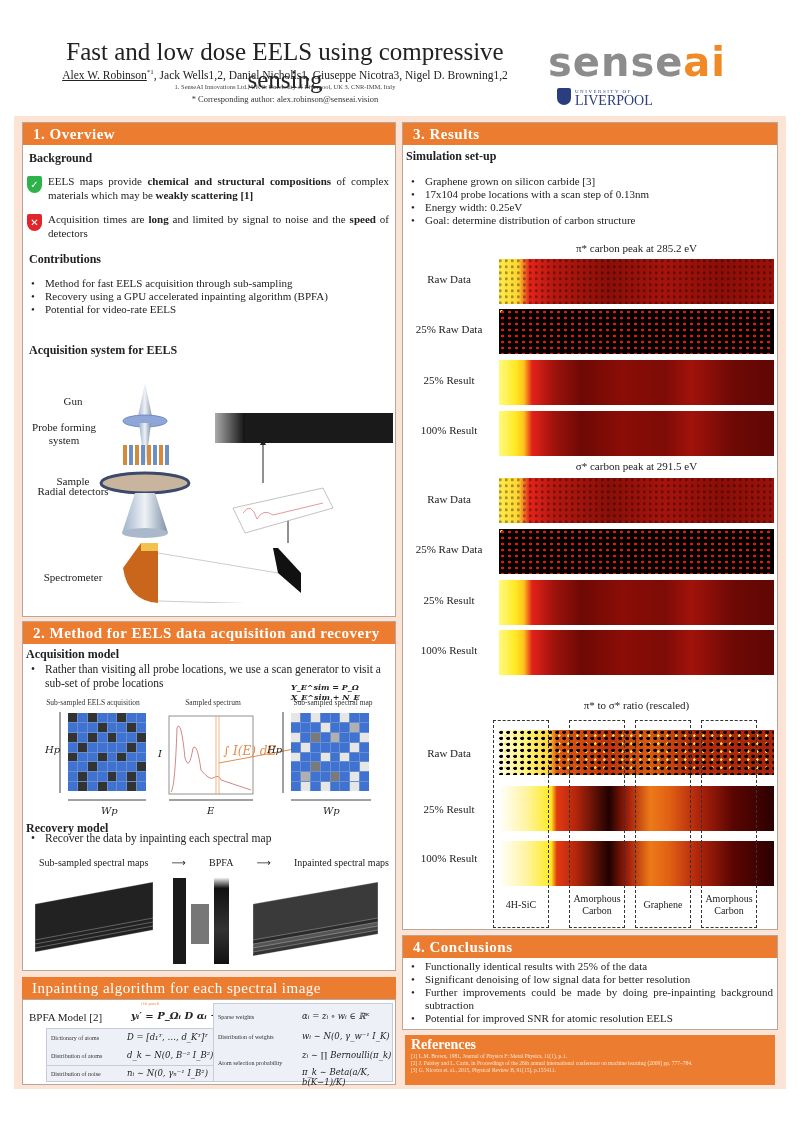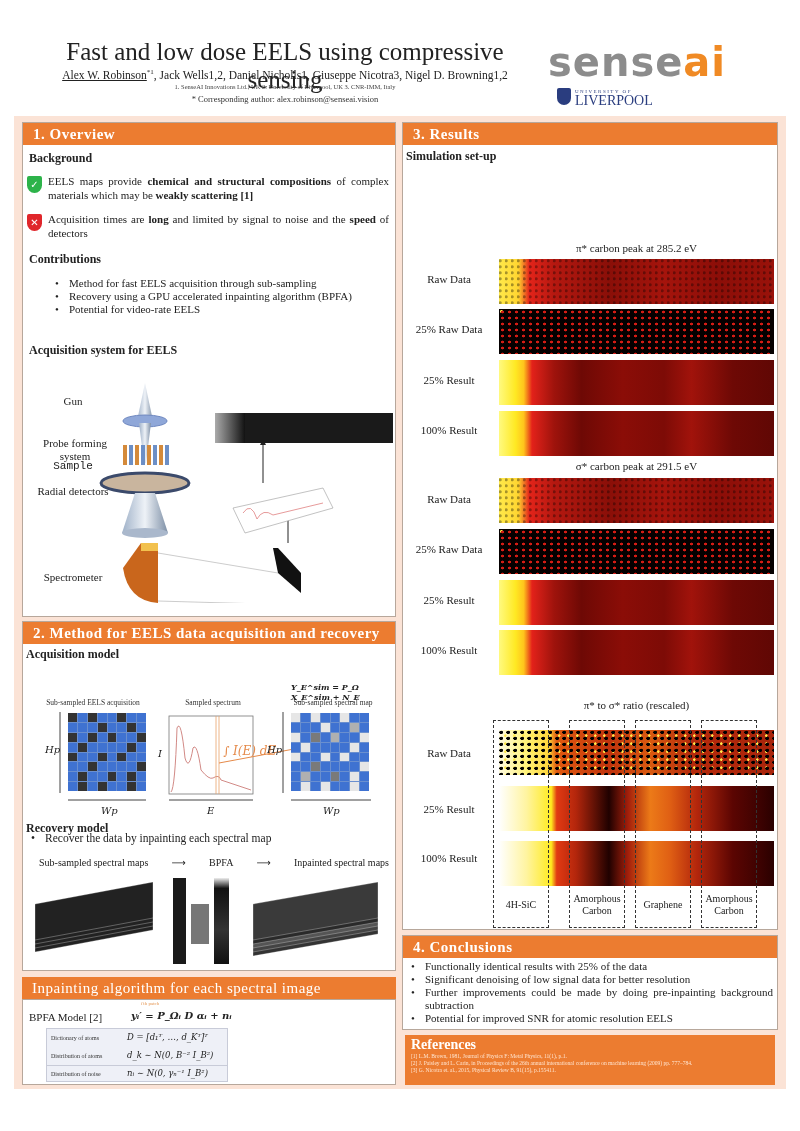--- a/index.html
+++ b/index.html
@@ -105,31 +105,31 @@
   <div class="sub">Background</div>
   <div class="bg-row">
     <div class="icon icon-green">✓</div>
     <div class="para"><span>EELS maps provide </span><b>chemical and structural compositions</b><span> of complex materials which may be </span><b>weakly scattering [1]</b></div>
   </div>
   <div class="bg-row" style="margin-top:10px;">
     <div class="icon icon-red">✕</div>
     <div class="para"><span>Acquisition times are </span><b>long</b><span> and limited by signal to noise and the </span><b>speed</b><span> of detectors</span></div>
   </div>
   <div class="sub" style="margin-top:12px;">Contributions</div>
-  <ul class="bl" style="margin-top:10px;padding-left:24px;">
+  <ul class="bl" style="margin-top:10px;">
     <li>Method for fast EELS acquisition through sub-sampling</li>
     <li>Recovery using a GPU accelerated inpainting algorithm (BPFA)</li>
     <li>Potential for video-rate EELS</li>
   </ul>
   <div class="sub" style="margin-top:27px;">Acquisition system for EELS</div>
 
   <div class="stem">
     <div class="stem-label" style="left:10px;top:22px;">Gun</div>
-    <div class="stem-label" style="left:12px;top:48px;width:80px;margin-top:16px;">Probe forming system</div>
-    <div class="stem-label" style="left:10px;top:87px;font-family:Liberation Mono, monospace;">Sample</div>
+    <div class="stem-label" style="left:1px;top:48px;width:80px;">Probe forming system</div>
+    <div class="stem-label" style="left:10px;top:102px;">Sample</div>
     <div class="stem-label" style="left:10px;top:112px;width:80px;">Radial detectors</div>
     <div class="stem-label" style="left:10px;top:198px;">Spectrometer</div>
     <svg width="378" height="230" style="position:absolute;left:0;top:0;">
       <defs>
         <linearGradient id="metal" x1="0" x2="1">
             <stop offset="0" stop-color="#9fb1c8"></stop>
             <stop offset="0.5" stop-color="#eef2f7"></stop>
             <stop offset="1" stop-color="#7d8fa6"></stop>
           </linearGradient>
         <linearGradient id="dark" x1="0" x2="1">
@@ -166,20 +166,23 @@
       <polygon points="237,72 243,72 240,66" fill="#222"></polygon>
       <rect x="192" y="40" width="178" height="30" fill="#1a1a1a"></rect>
       <rect x="192" y="40" width="30" height="30" fill="url(#dark)" opacity="0.9"></rect>
     </svg>
   </div>
 </div>
 
 <div class="section" style="left:22px;top:621px;width:374px;height:350px;">
   <div class="sec-head">2. Method for EELS data acquisition and recovery</div>
   <div class="sub" style="margin-top:3px;margin-left:3px;">Acquisition model</div>
+  <ul class="bl" style="font-size:11.5px;line-height:14px;">
+    <li style="padding-right:6px;">Rather than visiting all probe locations, we use a scan generator to visit a sub-set of probe locations</li>
+  </ul>
   <div class="math" style="position:absolute;left:268px;top:60px;font-size:8px;font-weight:bold;">Y_E^sim = P_Ω X_E^sim + N_E</div>
   <div class="fig-cap" style="left:10px;top:76px;width:120px;">Sub-sampled EELS acquisition</div>
   <div class="fig-cap" style="left:140px;top:76px;width:100px;">Sampled spectrum</div>
   <div class="fig-cap" style="left:250px;top:76px;width:120px;">Sub-sampled spectral map</div>
 
   <div class="grid8" style="left:45px;top:91px;width:78px;height:78px;">
     <div class="k"></div>
       <div></div>
       <div class="k"></div>
       <div></div>
@@ -377,26 +380,41 @@
     <div class="inp-row" style="left:118px;top:1px;color:#e59a58;font-size:5px;">i'th patch</div>
     <div class="inp-box" style="left:4px;top:28px;width:182px;height:54px;margin-left:19px;">
       <div class="inp-row" style="left:4px;top:6px;">Dictionary of atoms</div>
       <div class="inp-eq" style="left:80px;top:3px;">D = [d₁ᵀ, …, d_Kᵀ]ᵀ</div>
       <div class="inp-row" style="left:4px;top:24px;">Distribution of atoms</div>
       <div class="inp-eq" style="left:80px;top:21px;">d_k ∼ N(0, B⁻² I_B²)</div>
       <div style="position:absolute;left:0;top:36px;width:180px;border-top:1px solid #c8cbd8;"></div>
       <div class="inp-row" style="left:4px;top:42px;">Distribution of noise</div>
       <div class="inp-eq" style="left:80px;top:39px;">nᵢ ∼ N(0, γₙ⁻¹ I_B²)</div>
     </div>
+    <div class="inp-box" style="left:190px;top:3px;width:180px;height:79px;">
+      <div class="inp-row" style="left:4px;top:10px;">Sparse weights</div>
+      <div class="inp-eq" style="left:88px;top:7px;">αᵢ = zᵢ ∘ wᵢ ∈ ℝᴷ</div>
+      <div class="inp-row" style="left:4px;top:30px;">Distribution of weights</div>
+      <div class="inp-eq" style="left:88px;top:27px;">wᵢ ∼ N(0, γ_w⁻¹ I_K)</div>
+      <div class="inp-row" style="left:4px;top:56px;">Atom selection probability</div>
+      <div class="inp-eq" style="left:88px;top:46px;">zᵢ ∼ ∏ Bernoulli(π_k)</div>
+      <div class="inp-eq" style="left:88px;top:63px;">π_k ∼ Beta(a/K, b(K−1)/K)</div>
+    </div>
   </div>
 </div>
 
 <div class="section" style="left:402px;top:122px;width:376px;height:808px;">
   <div class="sec-head">3. Results</div>
   <div class="sub" style="margin-top:4px;margin-left:3px;">Simulation set-up</div>
+  <ul class="bl" style="margin-top:11px;">
+    <li>Graphene grown on silicon carbide [3]</li>
+    <li>17x104 probe locations with a scan step of 0.13nm</li>
+    <li>Energy width: 0.25eV</li>
+    <li>Goal: determine distribution of carbon structure</li>
+  </ul>
 
   <div class="hm-title" style="top:119px;">π* carbon peak at 285.2 eV</div>
   <div class="hm-label" style="left:0;top:150px;">Raw Data</div>
   <div class="hm hm-raw" style="top:136px;"></div>
   <div class="hm-label" style="left:0;top:200px;">25% Raw Data</div>
   <div class="hm hm-sub" style="top:186px;"></div>
   <div class="hm-label" style="left:0;top:251px;">25% Result</div>
   <div class="hm hm-res" style="top:237px;"></div>
   <div class="hm-label" style="left:0;top:301px;">100% Result</div>
   <div class="hm hm-res" style="top:288px;"></div>

